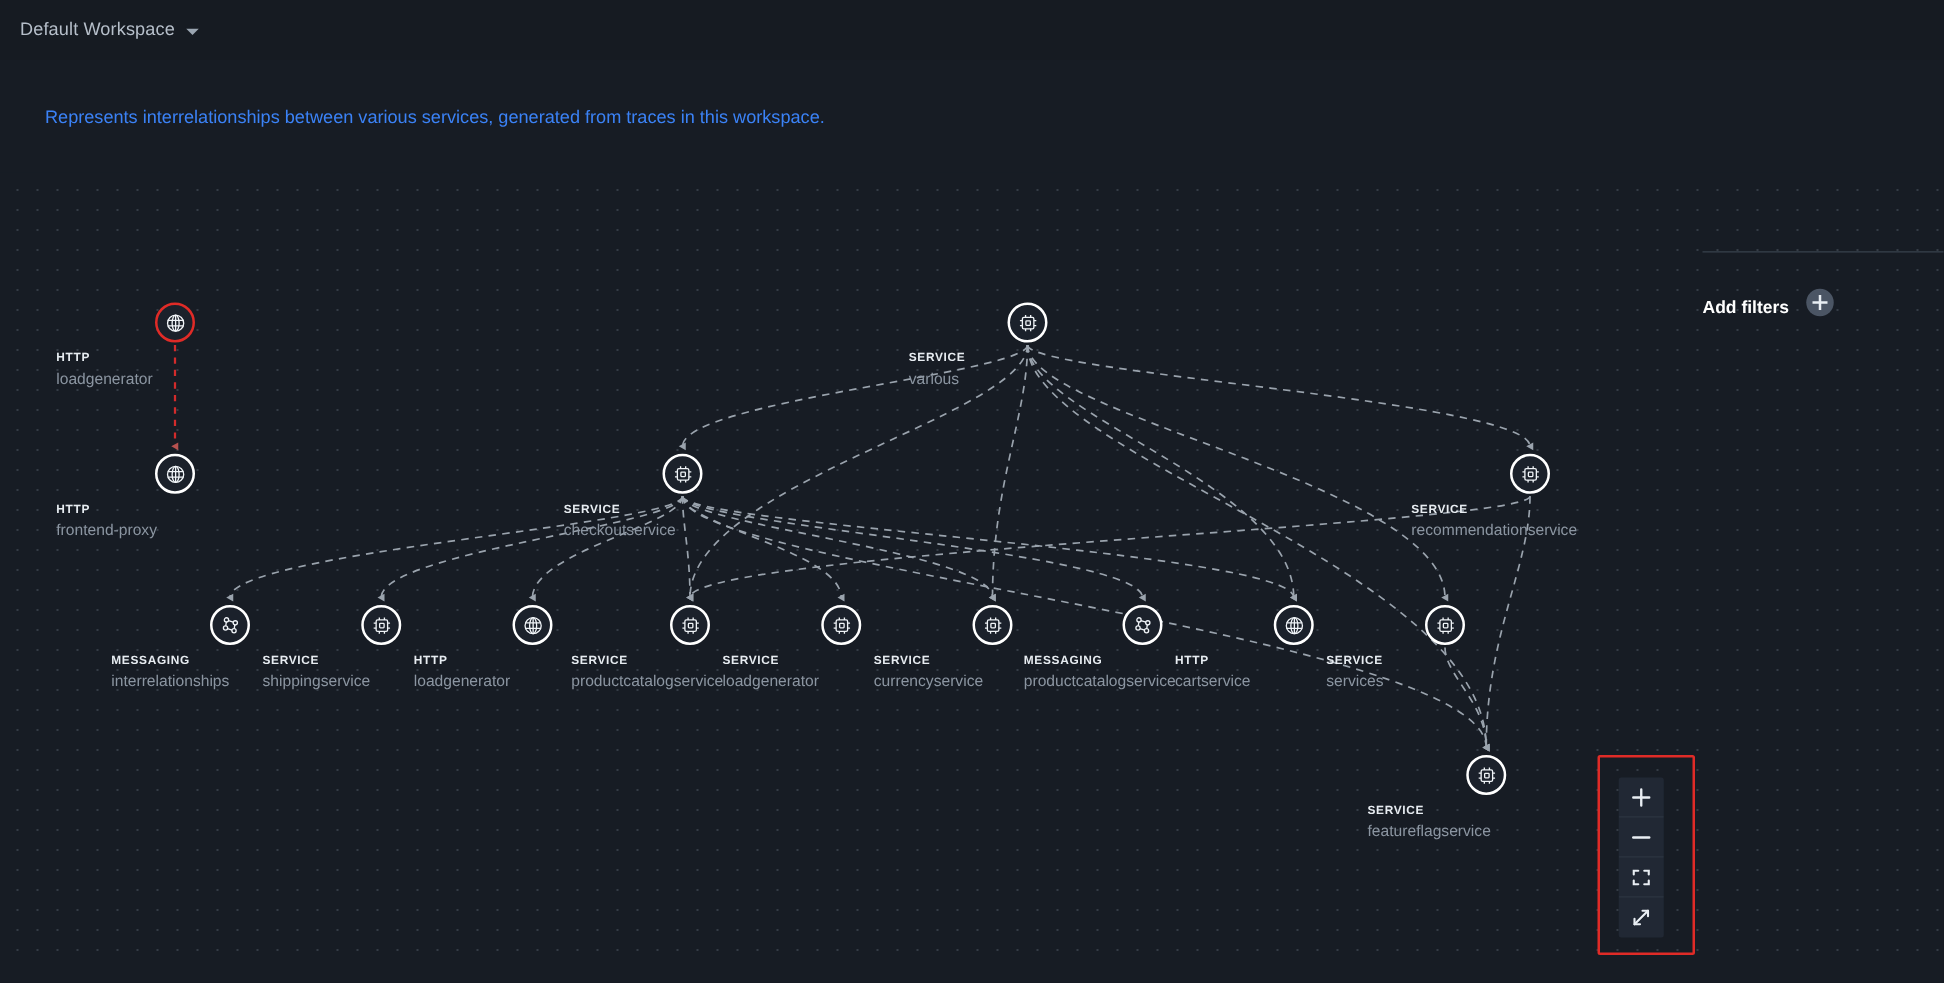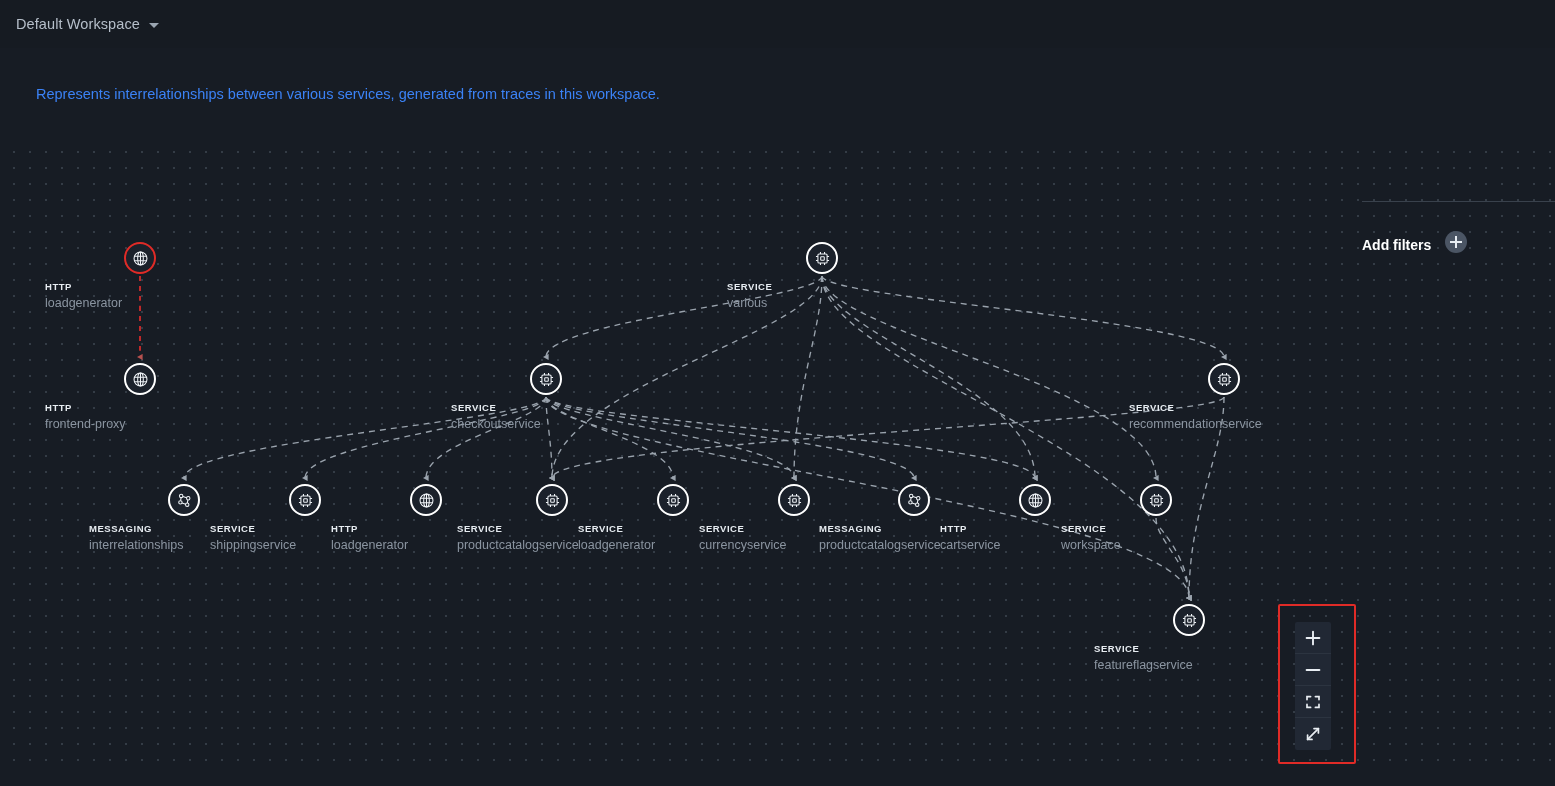--- a/index.html
+++ b/index.html
@@ -272,21 +272,21 @@
         </div>
         <div class="node" style="left: 1156px; top: 346px;">
           <div class="ring">
             <svg width="17" height="17" viewBox="0 0 20 20" fill="none" stroke="#f0f4f8" stroke-width="1.25">
               <rect x="4.6" y="4.6" width="10.8" height="10.8" rx="1.4"></rect>
               <rect x="7.9" y="7.9" width="4.2" height="4.2" rx=".7"></rect>
               <path d="M7.6 4.6 V2.3 M12.4 4.6 V2.3 M7.6 15.4 V17.7 M12.4 15.4 V17.7 M4.6 7.6 H2.3 M4.6 12.4 H2.3 M15.4 7.6 H17.7 M15.4 12.4 H17.7"></path>
             </svg>
           </div>
           <div class="n-type">SERVICE</div>
-          <div class="n-name">workspace</div>
+          <div class="n-name">services</div>
         </div>
         <div class="node" style="left: 1189px; top: 466px;">
           <div class="ring">
             <svg width="17" height="17" viewBox="0 0 20 20" fill="none" stroke="#f0f4f8" stroke-width="1.25">
               <rect x="4.6" y="4.6" width="10.8" height="10.8" rx="1.4"></rect>
               <rect x="7.9" y="7.9" width="4.2" height="4.2" rx=".7"></rect>
               <path d="M7.6 4.6 V2.3 M12.4 4.6 V2.3 M7.6 15.4 V17.7 M12.4 15.4 V17.7 M4.6 7.6 H2.3 M4.6 12.4 H2.3 M15.4 7.6 H17.7 M15.4 12.4 H17.7"></path>
             </svg>
           </div>
           <div class="n-type">SERVICE</div>

